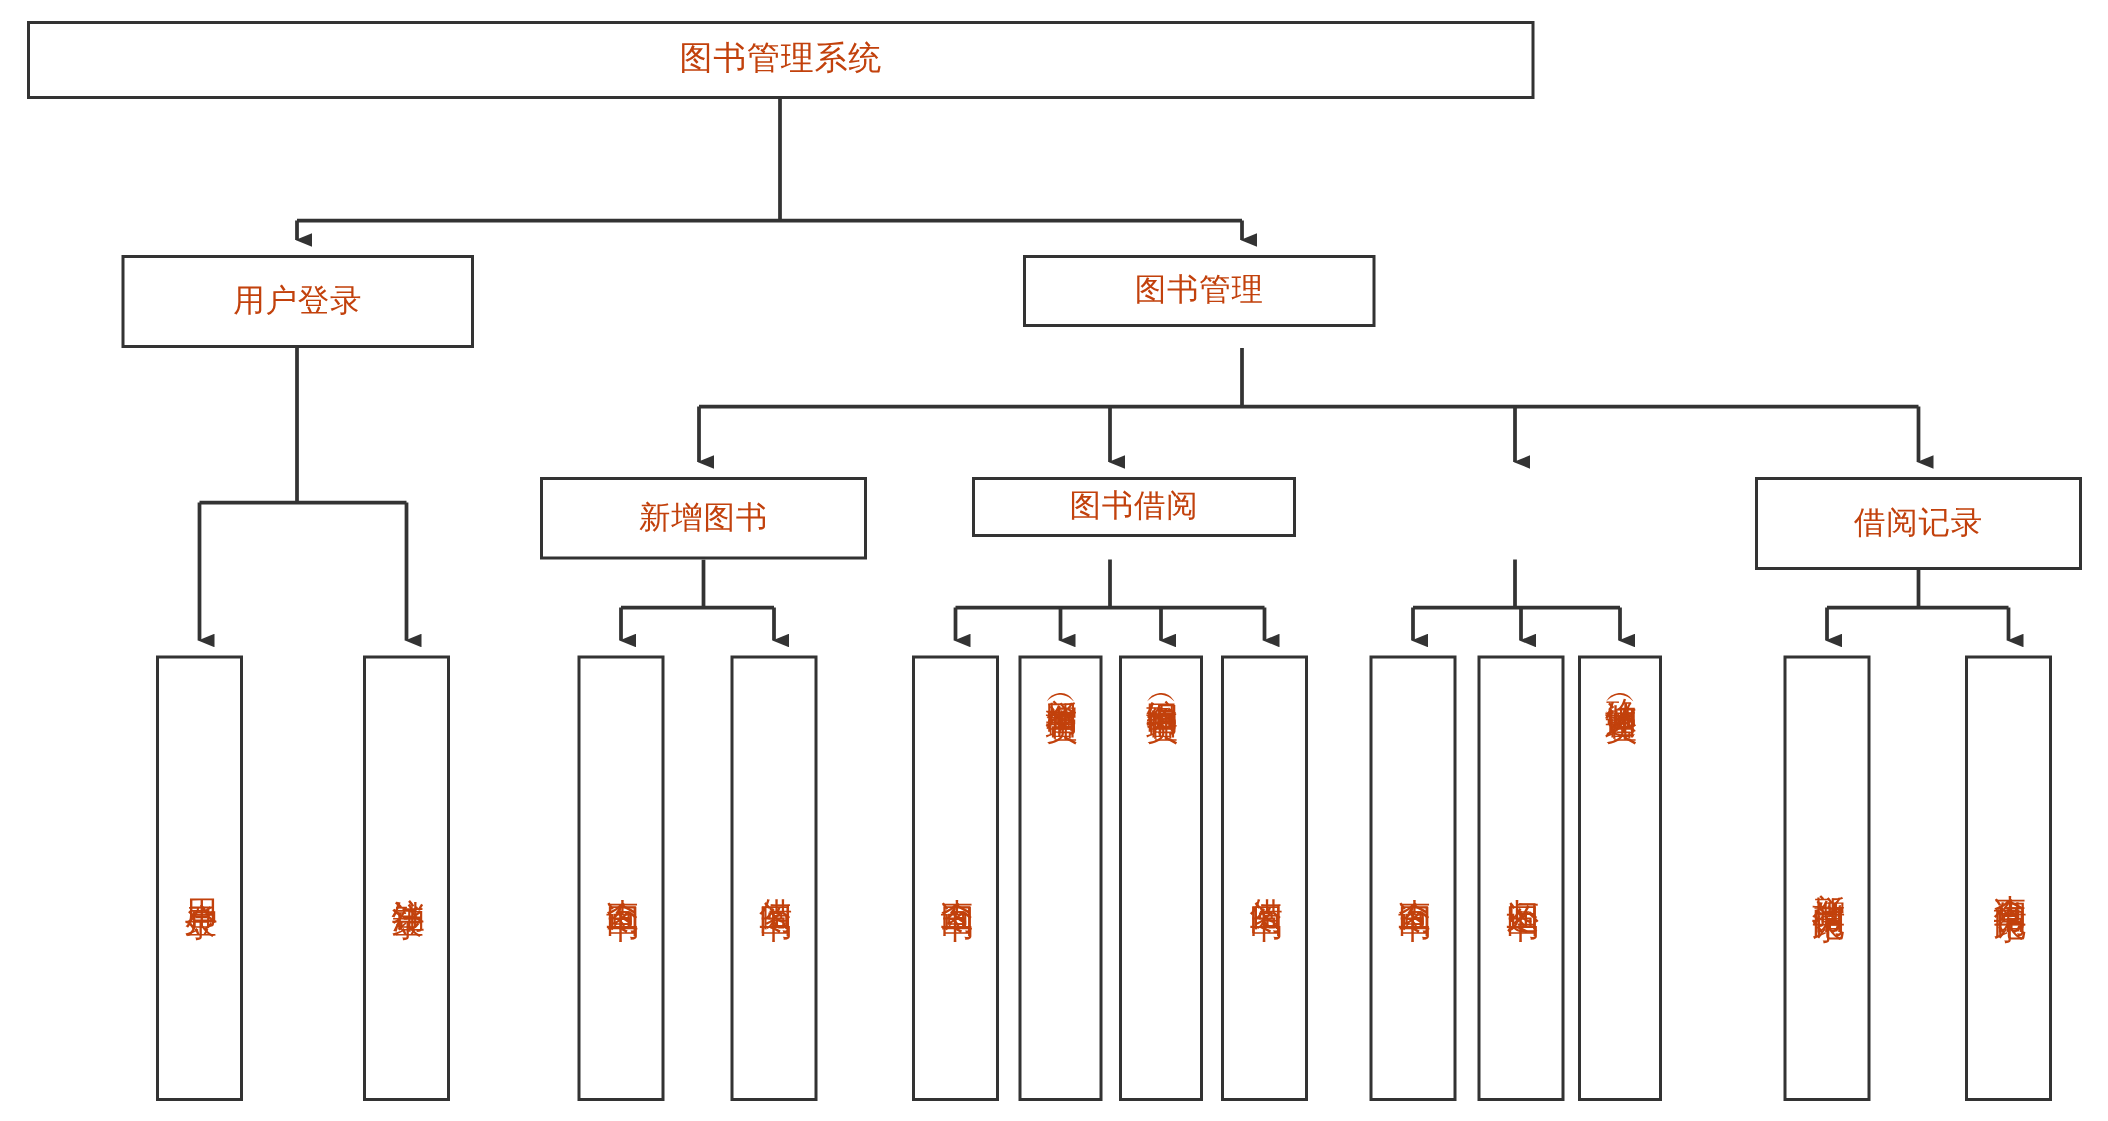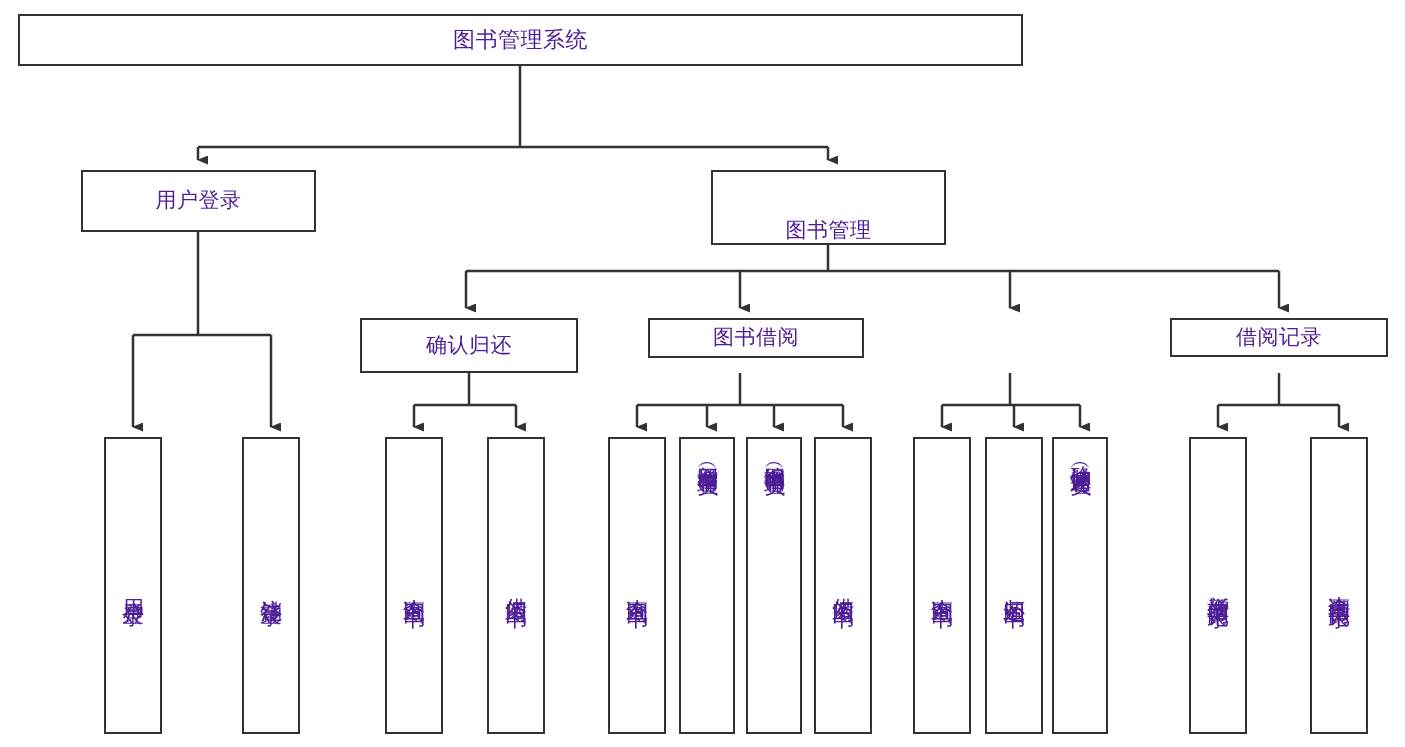--- a/index.html
+++ b/index.html
@@ -31,21 +31,21 @@
     position: absolute;
     box-sizing: border-box;
     background: #ffffff;
     border: 2.5px solid #333333;
     display: flex;
     align-items: center;
     justify-content: center;
     overflow: hidden;
   }
   .node-label {
-    color: #4c1d95;
+    color: #c2410c;
     text-align: center;
     line-height: 1.12;
     letter-spacing: 0.5px;
     white-space: nowrap;
   }
   .node.horizontal .node-label {
     font-size: 21px;
   }
   .node.root .node-label {
     font-size: 22px;
@@ -134,31 +134,31 @@
     </g>
   </svg>
 
   <div class="node root horizontal" style="left:18px; top:14px; width:1005px; height:52px;">
     <span class="node-label">图书管理系统</span>
   </div>
 
   <div class="node horizontal" style="left:81px; top:170px; width:235px; height:62px;">
     <span class="node-label">用户登录</span>
   </div>
-  <div class="node horizontal" style="left:711px; top:170px; width:235px; height:75px;align-items:flex-end;">
+  <div class="node horizontal" style="left:682px; top:170px; width:235px; height:48px;">
     <span class="node-label">图书管理</span>
   </div>
 
   <div class="node horizontal" style="left:360px; top:318px; width:218px; height:55px;">
-    <span class="node-label">确认归还</span>
+    <span class="node-label">新增图书</span>
   </div>
   <div class="node horizontal" style="left:648px; top:318px; width:216px; height:40px;">
     <span class="node-label">图书借阅</span>
   </div>
-  <div class="node horizontal" style="left:1170px; top:318px; width:218px; height:39px;">
+  <div class="node horizontal" style="left:1170px; top:318px; width:218px; height:62px;">
     <span class="node-label">借阅记录</span>
   </div>
 
   <div class="node leaf centered" style="left:104px; top:437px; width:58px; height:297px;">
     <span class="node-label">用户登录</span>
   </div>
   <div class="node leaf centered" style="left:242px; top:437px; width:58px; height:297px;">
     <span class="node-label">注销登录</span>
   </div>
 

